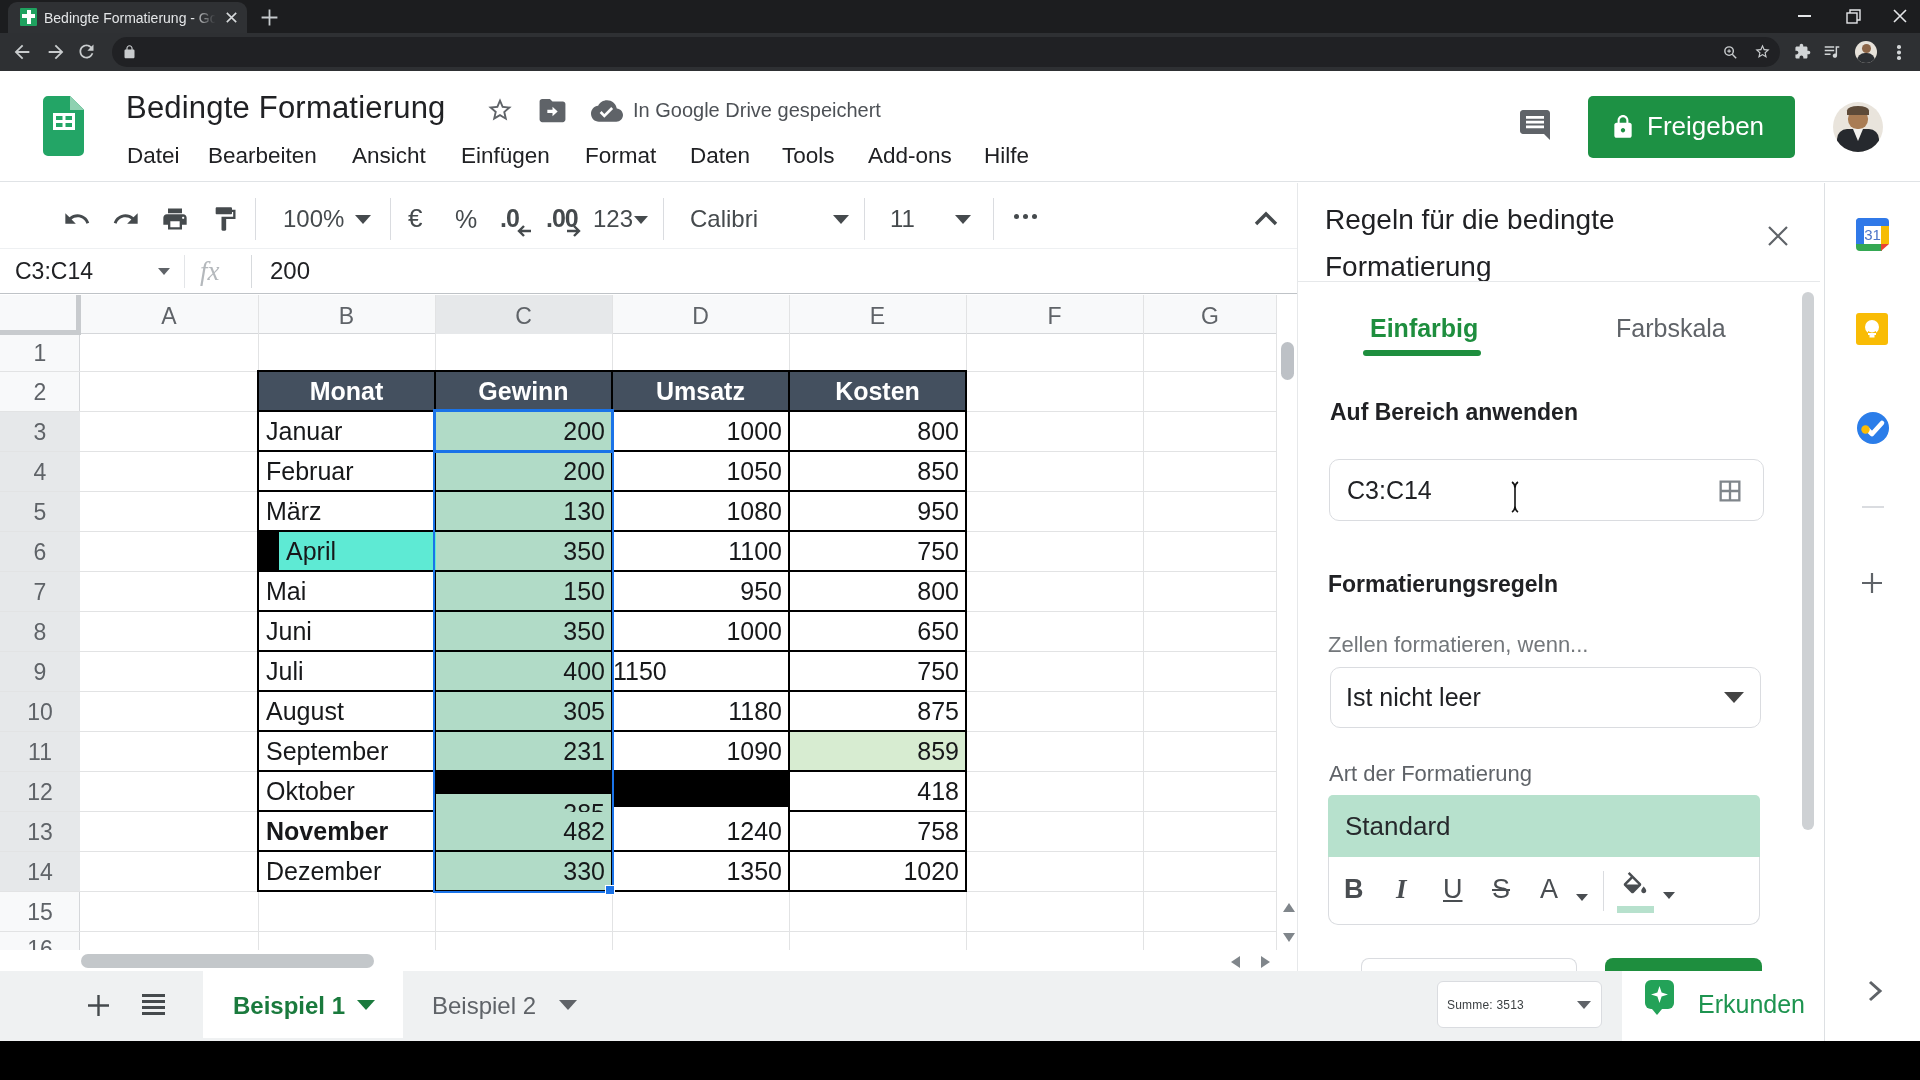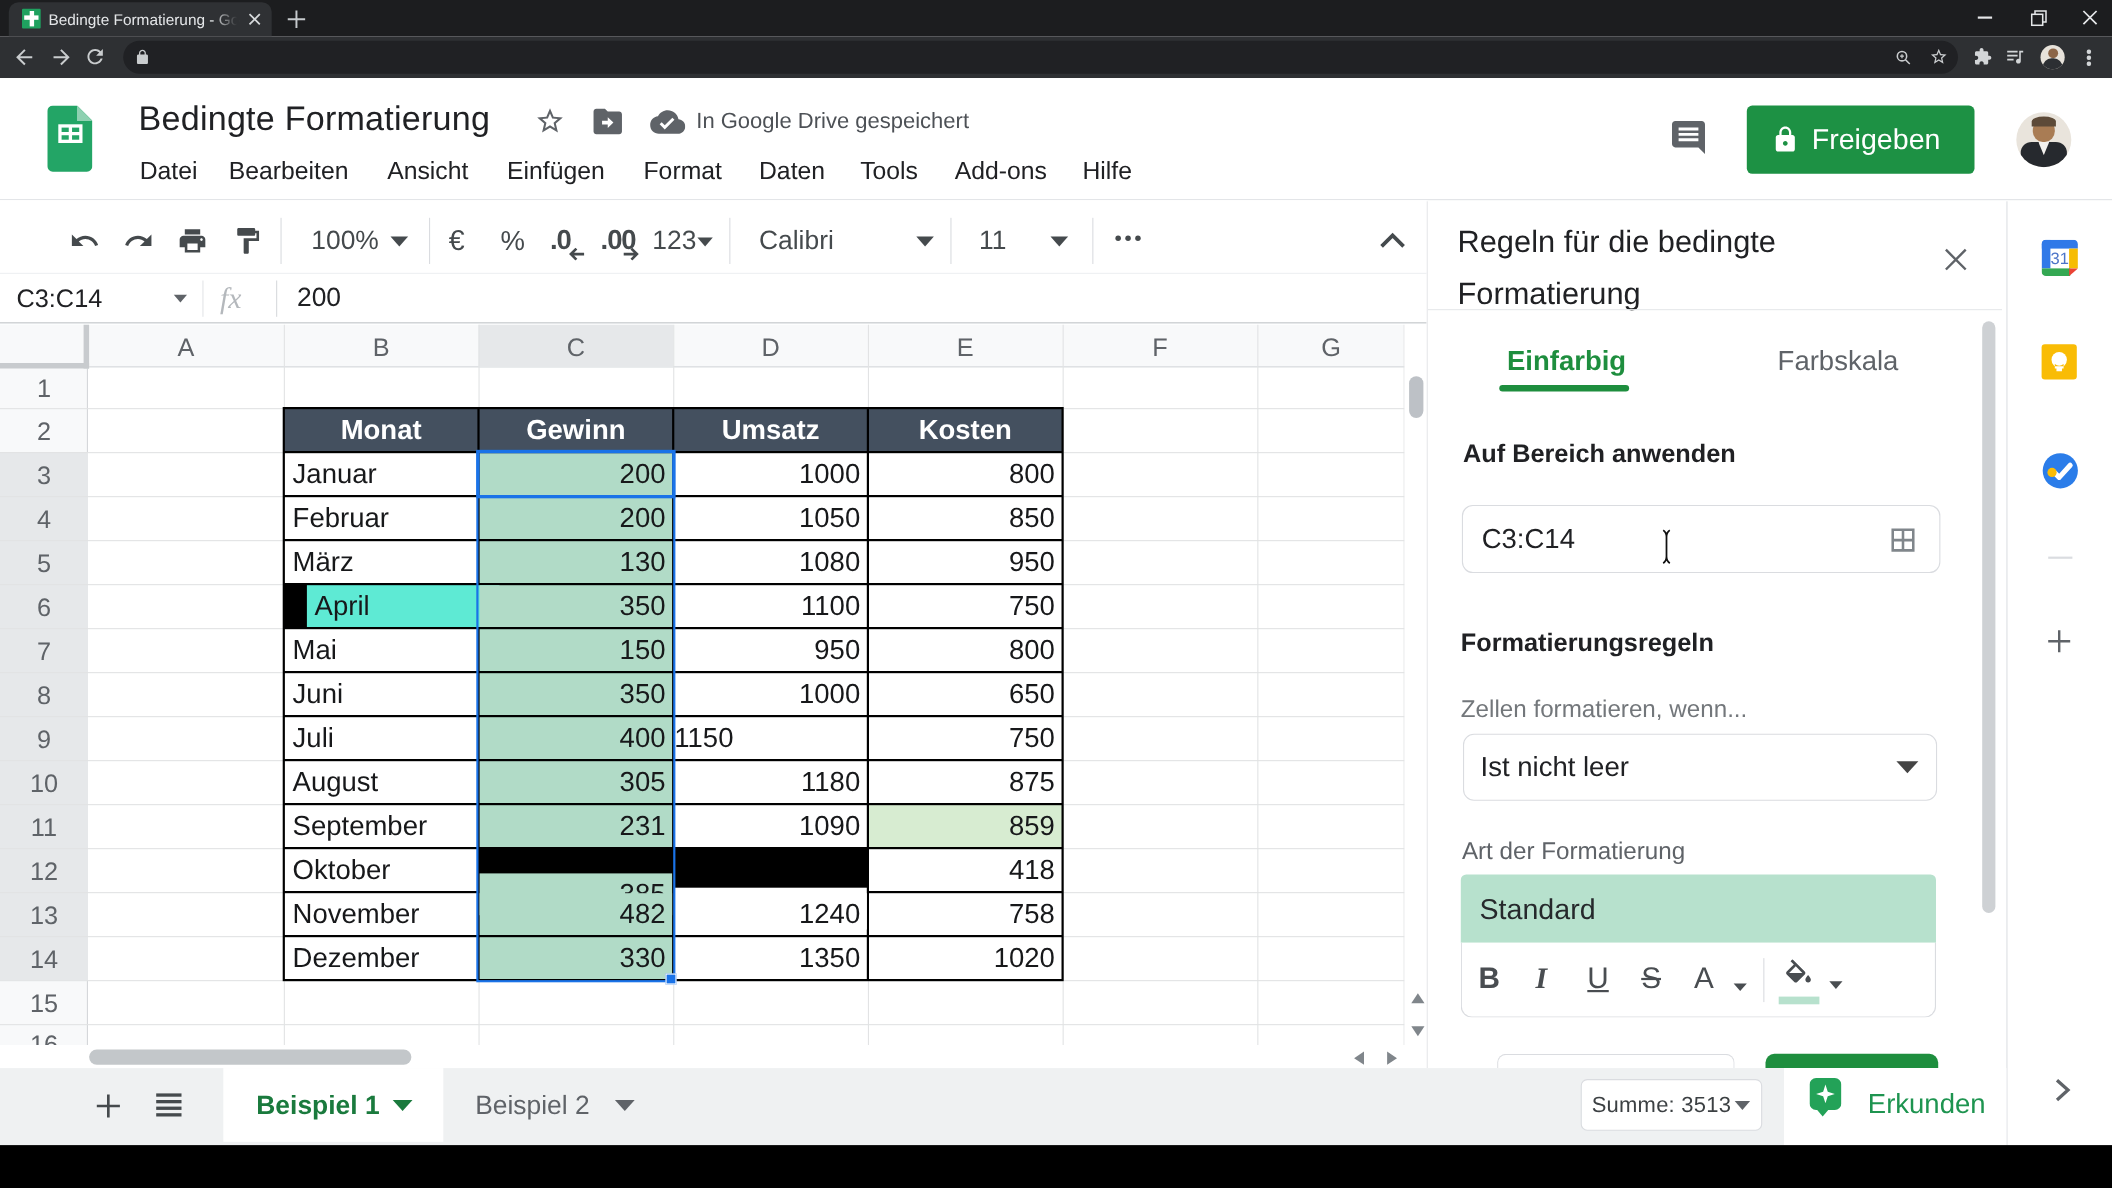--- a/index.html
+++ b/index.html
@@ -295,21 +295,21 @@
   <div class="abs" style="left:613px;top:397px;width:175px;height:38px;background:#fff;font-size:25px;line-height:38px;color:#17181a;text-align:right;padding-right:6px;">1180</div>
   <div class="abs" style="left:790px;top:397px;width:175px;height:38px;background:#fff;font-size:25px;line-height:38px;color:#17181a;text-align:right;padding-right:6px;">875</div>
   <div class="abs" style="left:259px;top:437px;width:175px;height:38px;background:#fff;font-size:25px;line-height:38px;color:#17181a;padding-left:7px;">September</div>
   <div class="abs" style="left:436px;top:437px;width:175px;height:38px;background:#b1dbc7;font-size:25px;line-height:38px;color:#17181a;text-align:right;padding-right:6px;">231</div>
   <div class="abs" style="left:613px;top:437px;width:175px;height:38px;background:#fff;font-size:25px;line-height:38px;color:#17181a;text-align:right;padding-right:6px;">1090</div>
   <div class="abs" style="left:790px;top:437px;width:175px;height:38px;background:#d7ecd1;font-size:25px;line-height:38px;color:#17181a;text-align:right;padding-right:6px;">859</div>
   <div class="abs" style="left:259px;top:477px;width:175px;height:38px;background:#fff;font-size:25px;line-height:38px;color:#17181a;padding-left:7px;">Oktober</div>
   <div class="abs" style="left:436px;top:499px;width:175px;height:38px;background:#b1dbc7;font-size:25px;line-height:38px;color:#17181a;text-align:right;padding-right:6px;">385</div>
   <div class="abs" style="left:613px;top:477px;width:175px;height:38px;background:#fff;font-size:25px;line-height:38px;color:#17181a;text-align:right;padding-right:6px;margin-top:35px;">1250</div>
   <div class="abs" style="left:790px;top:477px;width:175px;height:38px;background:#fff;font-size:25px;line-height:38px;color:#17181a;text-align:right;padding-right:6px;">418</div>
-  <div class="abs" style="left:259px;top:517px;width:175px;height:38px;background:#fff;font-size:25px;line-height:38px;color:#17181a;padding-left:7px;">November</div>
+  <div class="abs" style="left:259px;top:517px;width:175px;height:38px;background:#fff;font-size:25px;line-height:38px;color:#17181a;padding-left:7px;font-weight:bold;">November</div>
   <div class="abs" style="left:436px;top:517px;width:175px;height:38px;background:#b1dbc7;font-size:25px;line-height:38px;color:#17181a;text-align:right;padding-right:6px;">482</div>
   <div class="abs" style="left:613px;top:517px;width:175px;height:38px;background:#fff;font-size:25px;line-height:38px;color:#17181a;text-align:right;padding-right:6px;">1240</div>
   <div class="abs" style="left:790px;top:517px;width:175px;height:38px;background:#fff;font-size:25px;line-height:38px;color:#17181a;text-align:right;padding-right:6px;">758</div>
   <div class="abs" style="left:259px;top:557px;width:175px;height:38px;background:#fff;font-size:25px;line-height:38px;color:#17181a;padding-left:7px;">Dezember</div>
   <div class="abs" style="left:436px;top:557px;width:175px;height:38px;background:#b1dbc7;font-size:25px;line-height:38px;color:#17181a;text-align:right;padding-right:6px;">330</div>
   <div class="abs" style="left:613px;top:557px;width:175px;height:38px;background:#fff;font-size:25px;line-height:38px;color:#17181a;text-align:right;padding-right:6px;">1350</div>
   <div class="abs" style="left:790px;top:557px;width:175px;height:38px;background:#fff;font-size:25px;line-height:38px;color:#17181a;text-align:right;padding-right:6px;">1020</div>
 
   <div class="abs" style="left:433px;top:114px;width:181px;height:484px;border:2.5px solid #1a73e8;"></div>
   <div class="abs" style="left:433px;top:114px;width:181px;height:44px;border:3px solid #1a73e8;"></div>
@@ -425,21 +425,21 @@
     </svg>
 <div class="abs" style="left:142px;top:994px;width:23px;height:3.4px;background:#454a4d;box-shadow:0 6px 0 #454a4d, 0 12px 0 #454a4d, 0 18px 0 #454a4d;"></div>
 
 <div class="abs" style="left:203px;top:971px;width:200px;height:67px;background:#fff;"></div>
 <div class="abs" style="left:233px;top:993px;height:26px;font-size:24px;line-height:26px;color:#1a7a3d;font-weight:bold;">Beispiel 1</div>
 <div class="abs" style="left:357px;top:1000px;width:0;height:0;border-left:9px solid transparent;border-right:9px solid transparent;border-top:10px solid #1a7a3d;"></div>
 <div class="abs" style="left:432px;top:993px;height:26px;font-size:24px;line-height:26px;color:#5f6368;">Beispiel 2</div>
 <div class="abs" style="left:559px;top:1000px;width:0;height:0;border-left:9px solid transparent;border-right:9px solid transparent;border-top:10px solid #5f6368;"></div>
 
 <div class="abs" style="left:1437px;top:981px;width:165px;height:47px;background:#fff;border:1.5px solid #dadce0;border-radius:6px;"></div>
-<div class="abs" style="left:1447px;top:993px;height:25px;font-size:20px;line-height:25px;color:#3c4043;letter-spacing:0.2px;">Summe: 3513</div>
+<div class="abs" style="left:1447px;top:993px;height:25px;font-size:12px;line-height:25px;color:#3c4043;letter-spacing:0.2px;">Summe: 3513</div>
 <div class="abs" style="left:1577px;top:1001px;width:0;height:0;border-left:7px solid transparent;border-right:7px solid transparent;border-top:8px solid #5f6368;"></div>
 
 <svg class="abs" style="left:1645px;top:980px;" width="29" height="42" viewBox="0 0 29 42">
   <rect x="0" y="0" width="29" height="29" rx="6" fill="#23a258"></rect>
   <path d="M7 29 h10 l-5 6 z" fill="#23a258"></path>
   <path d="M14.5 6 L16.6 12.4 L23 14.5 L16.6 16.6 L14.5 23 L12.4 16.6 L6 14.5 L12.4 12.4 Z" fill="#fff"></path>
 </svg>
 <div class="abs" style="left:1698px;top:991px;height:26px;font-size:25px;line-height:26px;color:#1e9450;">Erkunden</div>
 
 <div class="abs" style="left:0;top:1041px;width:1920px;height:39px;background:#000;"></div>

